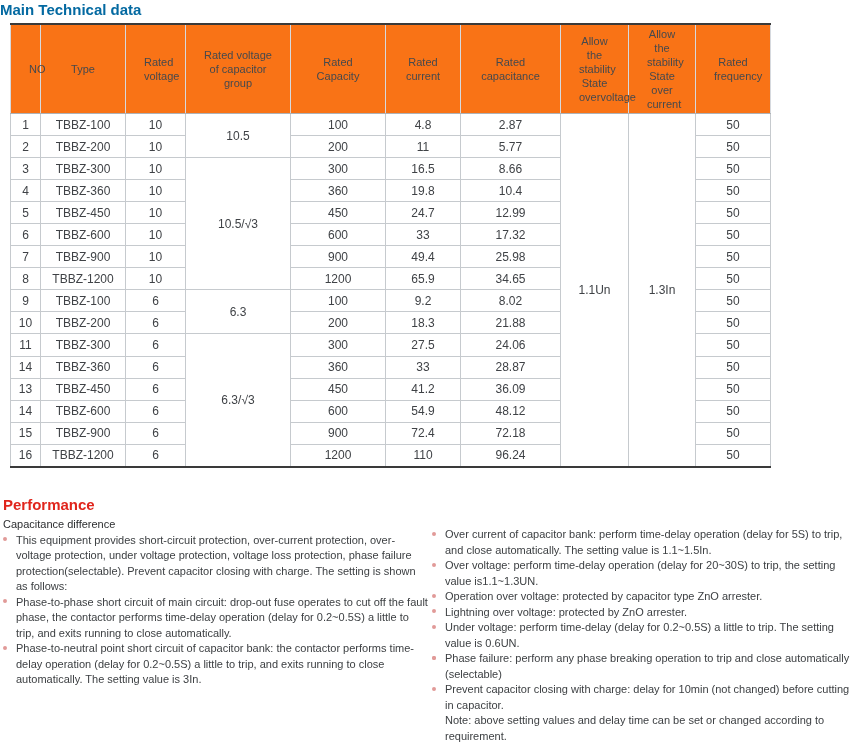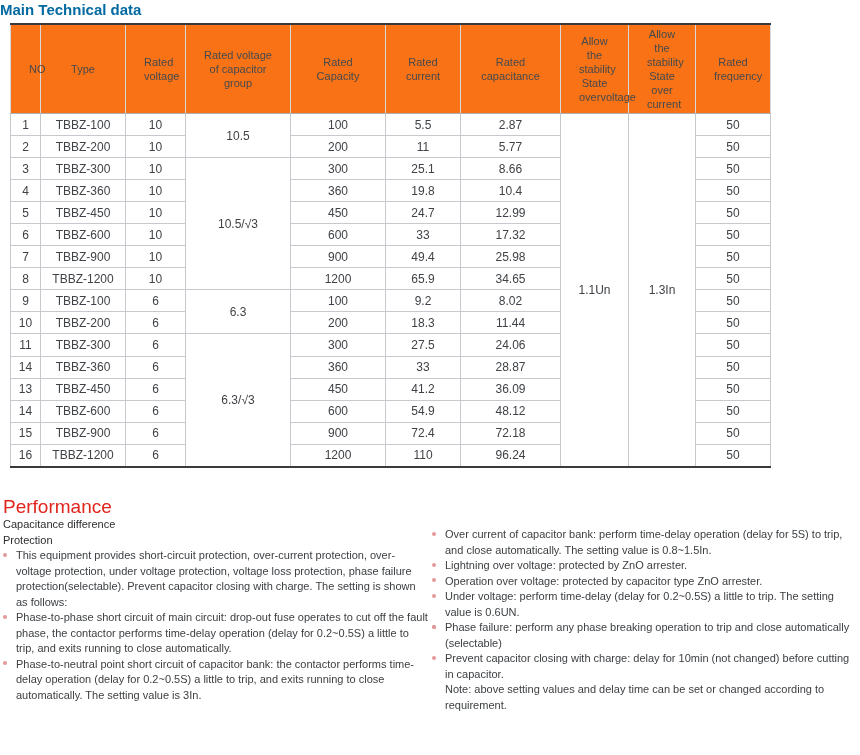--- a/index.html
+++ b/index.html
@@ -29,21 +29,21 @@
     font-weight: normal; font-size: 11px; color: #46494d;
     text-align: center; vertical-align: middle; padding: 2px 18px; line-height: 14px;
   }
   table.tech td {
     border: 1px solid #c6cace;
     text-align: center; vertical-align: middle;
     font-size: 12px; color: #3f4246; padding: 0 2px;
   }
   .perf-title {
     position: absolute; left: 3px; top: 496px;
-    font-size: 19px; font-weight: normal; color: #e0251c;
+    font-size: 15px; font-weight: bold; color: #e0251c;
   }
   .col-left {
     position: absolute; left: 3px; top: 517px; width: 425px;
     font-size: 11px; line-height: 15.5px; color: #3d4043;
   }
   .col-right {
     position: absolute; left: 432px; top: 527px; width: 426px;
     font-size: 11px; line-height: 15.5px; color: #3d4043;
   }
   .subheading { font-weight: normal; color: #2c2e30; font-size: 11px; }
@@ -88,42 +88,42 @@
       <th>Rated frequency</th>
     </tr>
   </thead>
   <tbody>
     <tr>
       <td>1</td>
       <td>TBBZ-100</td>
       <td>10</td>
       <td rowspan="2">10.5</td>
       <td>100</td>
-      <td>5.5</td>
+      <td>4.8</td>
       <td>2.87</td>
       <td rowspan="16">1.1Un</td>
       <td rowspan="16">1.3In</td>
       <td>50</td>
     </tr>
     <tr>
       <td>2</td>
       <td>TBBZ-200</td>
       <td>10</td>
       <td>200</td>
       <td>11</td>
       <td>5.77</td>
       <td>50</td>
     </tr>
     <tr>
       <td>3</td>
       <td>TBBZ-300</td>
       <td>10</td>
       <td rowspan="6">10.5/√3</td>
       <td>300</td>
-      <td>25.1</td>
+      <td>16.5</td>
       <td>8.66</td>
       <td>50</td>
     </tr>
     <tr>
       <td>4</td>
       <td>TBBZ-360</td>
       <td>10</td>
       <td>360</td>
       <td>19.8</td>
       <td>10.4</td>
@@ -174,21 +174,21 @@
       <td>9.2</td>
       <td>8.02</td>
       <td>50</td>
     </tr>
     <tr>
       <td>10</td>
       <td>TBBZ-200</td>
       <td>6</td>
       <td>200</td>
       <td>18.3</td>
-      <td>11.44</td>
+      <td>21.88</td>
       <td>50</td>
     </tr>
     <tr>
       <td>11</td>
       <td>TBBZ-300</td>
       <td>6</td>
       <td rowspan="6">6.3/√3</td>
       <td>300</td>
       <td>27.5</td>
       <td>24.06</td>
@@ -239,47 +239,50 @@
       <td>96.24</td>
       <td>50</td>
     </tr>
   </tbody>
 </table>
 
 <div class="perf-title">Performance</div>
 
 <div class="col-left">
   <div class="subheading">Capacitance difference</div>
-  <div class="subheading">Protection</div>
   <div class="bullet">
     <span class="dot"></span>
     <span>This equipment provides short-circuit protection, over-current protection, over-voltage protection, under voltage protection, voltage loss protection, phase failure protection(selectable). Prevent capacitor closing with charge. The setting is shown as follows:</span>
   </div>
   <div class="bullet">
     <span class="dot"></span>
     <span>Phase-to-phase short circuit of main circuit: drop-out fuse operates to cut off the fault phase, the contactor performs time-delay operation (delay for 0.2~0.5S) a little to trip, and exits running to close automatically.</span>
   </div>
   <div class="bullet">
     <span class="dot"></span>
     <span>Phase-to-neutral point short circuit of capacitor bank: the contactor performs time-delay operation (delay for 0.2~0.5S) a little to trip, and exits running to close automatically. The setting value is 3In.</span>
   </div>
 </div>
 
 <div class="col-right">
   <div class="bullet">
     <span class="dot"></span>
-    <span>Over current of capacitor bank: perform time-delay operation  (delay for 5S) to trip, and close automatically. The setting value is 0.8~1.5In.</span>
+    <span>Over current of capacitor bank: perform time-delay operation  (delay for 5S) to trip, and close automatically. The setting value is 1.1~1.5In.</span>
+  </div>
+  <div class="bullet">
+    <span class="dot"></span>
+    <span>Over voltage: perform time-delay operation  (delay for 20~30S) to trip, the setting value is1.1~1.3UN.</span>
+  </div>
+  <div class="bullet">
+    <span class="dot"></span>
+    <span>Operation over voltage: protected by capacitor type ZnO arrester.</span>
   </div>
   <div class="bullet">
     <span class="dot"></span>
     <span>Lightning over voltage: protected by ZnO arrester.</span>
-  </div>
-  <div class="bullet">
-    <span class="dot"></span>
-    <span>Operation over voltage: protected by capacitor type ZnO arrester.</span>
   </div>
   <div class="bullet">
     <span class="dot"></span>
     <span>Under voltage: perform time-delay (delay for 0.2~0.5S) a little to trip. The setting value is 0.6UN.</span>
   </div>
   <div class="bullet">
     <span class="dot"></span>
   </div>
   <div class="bullet">
     <span class="dot"></span>

